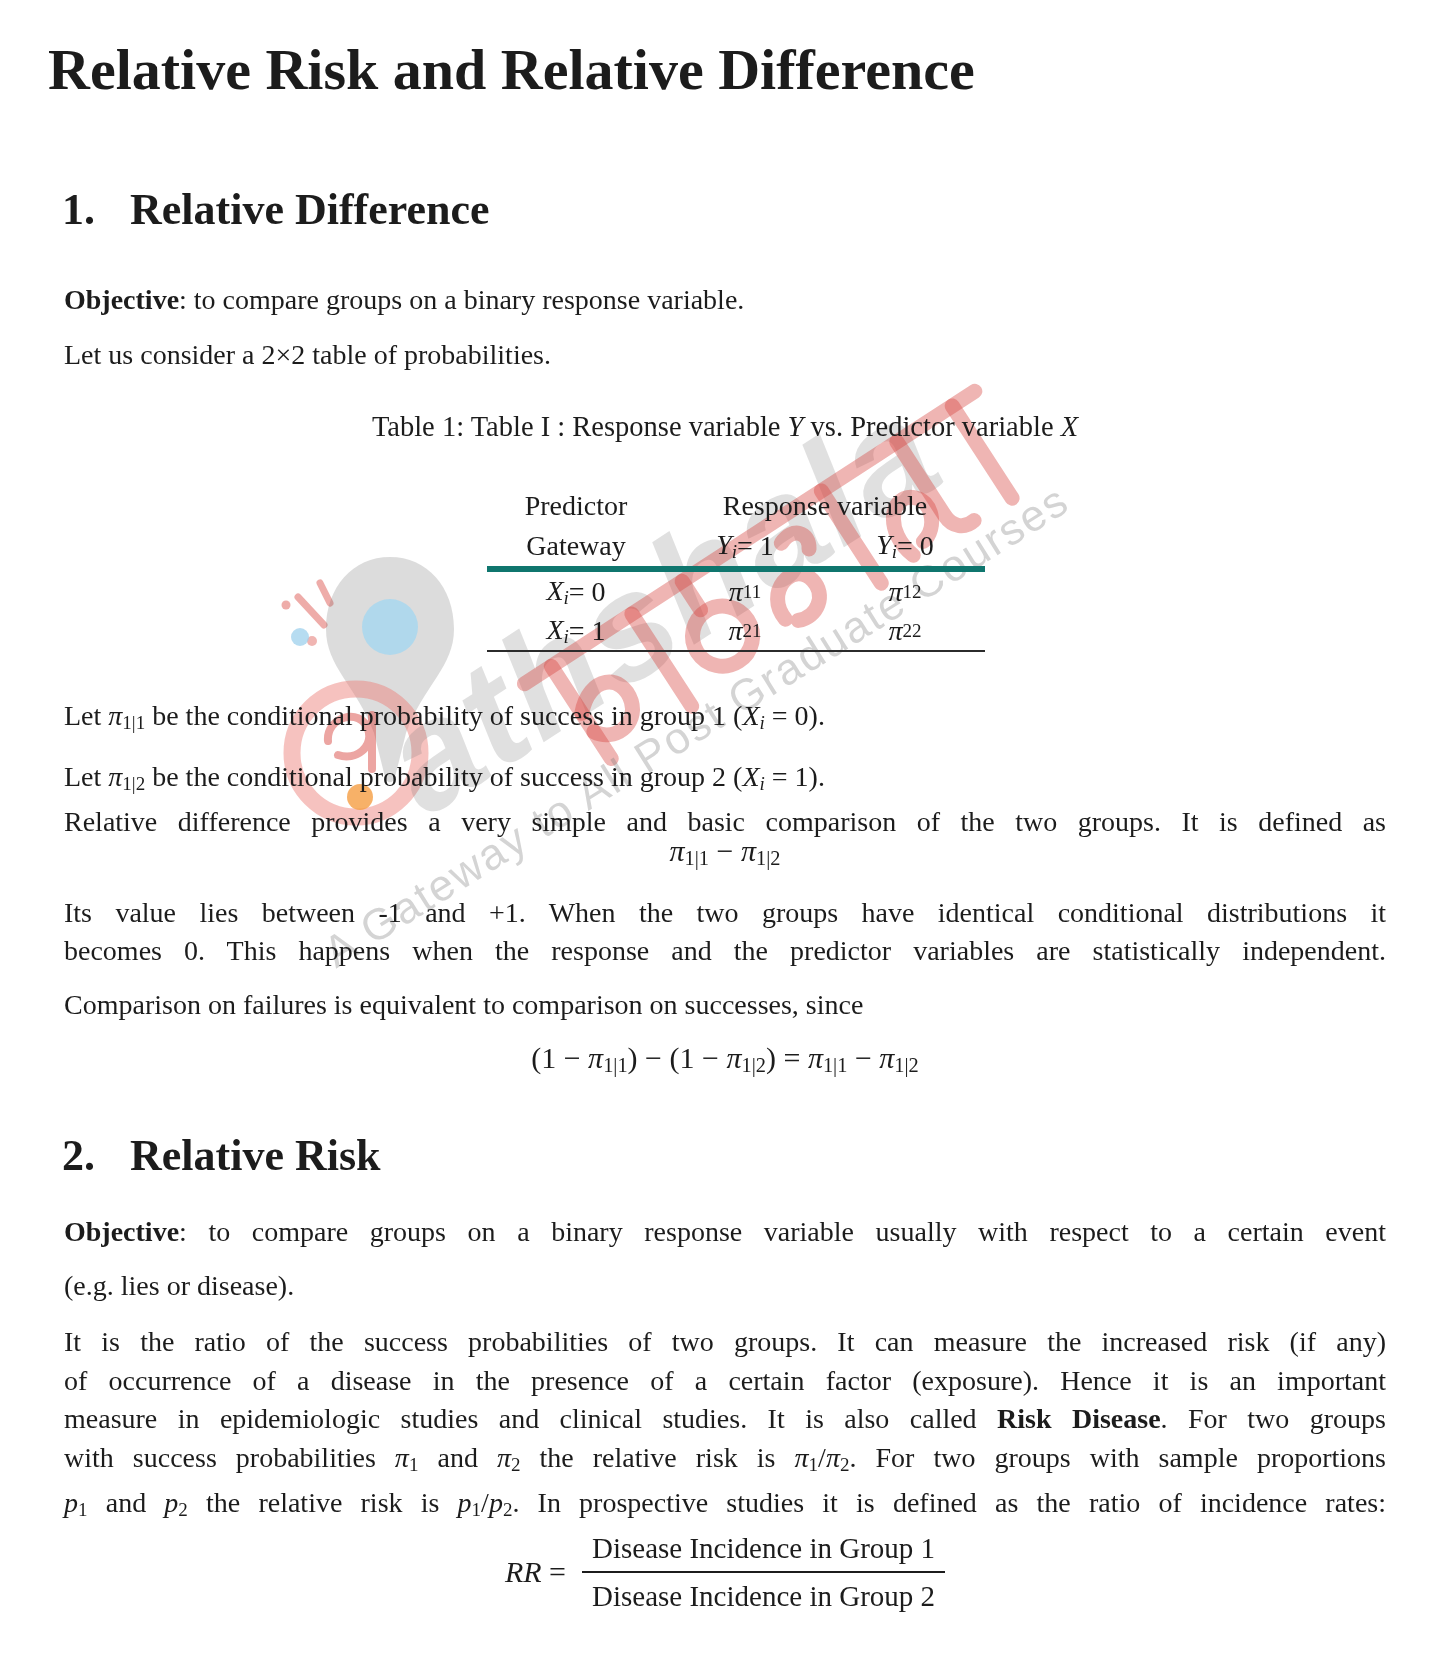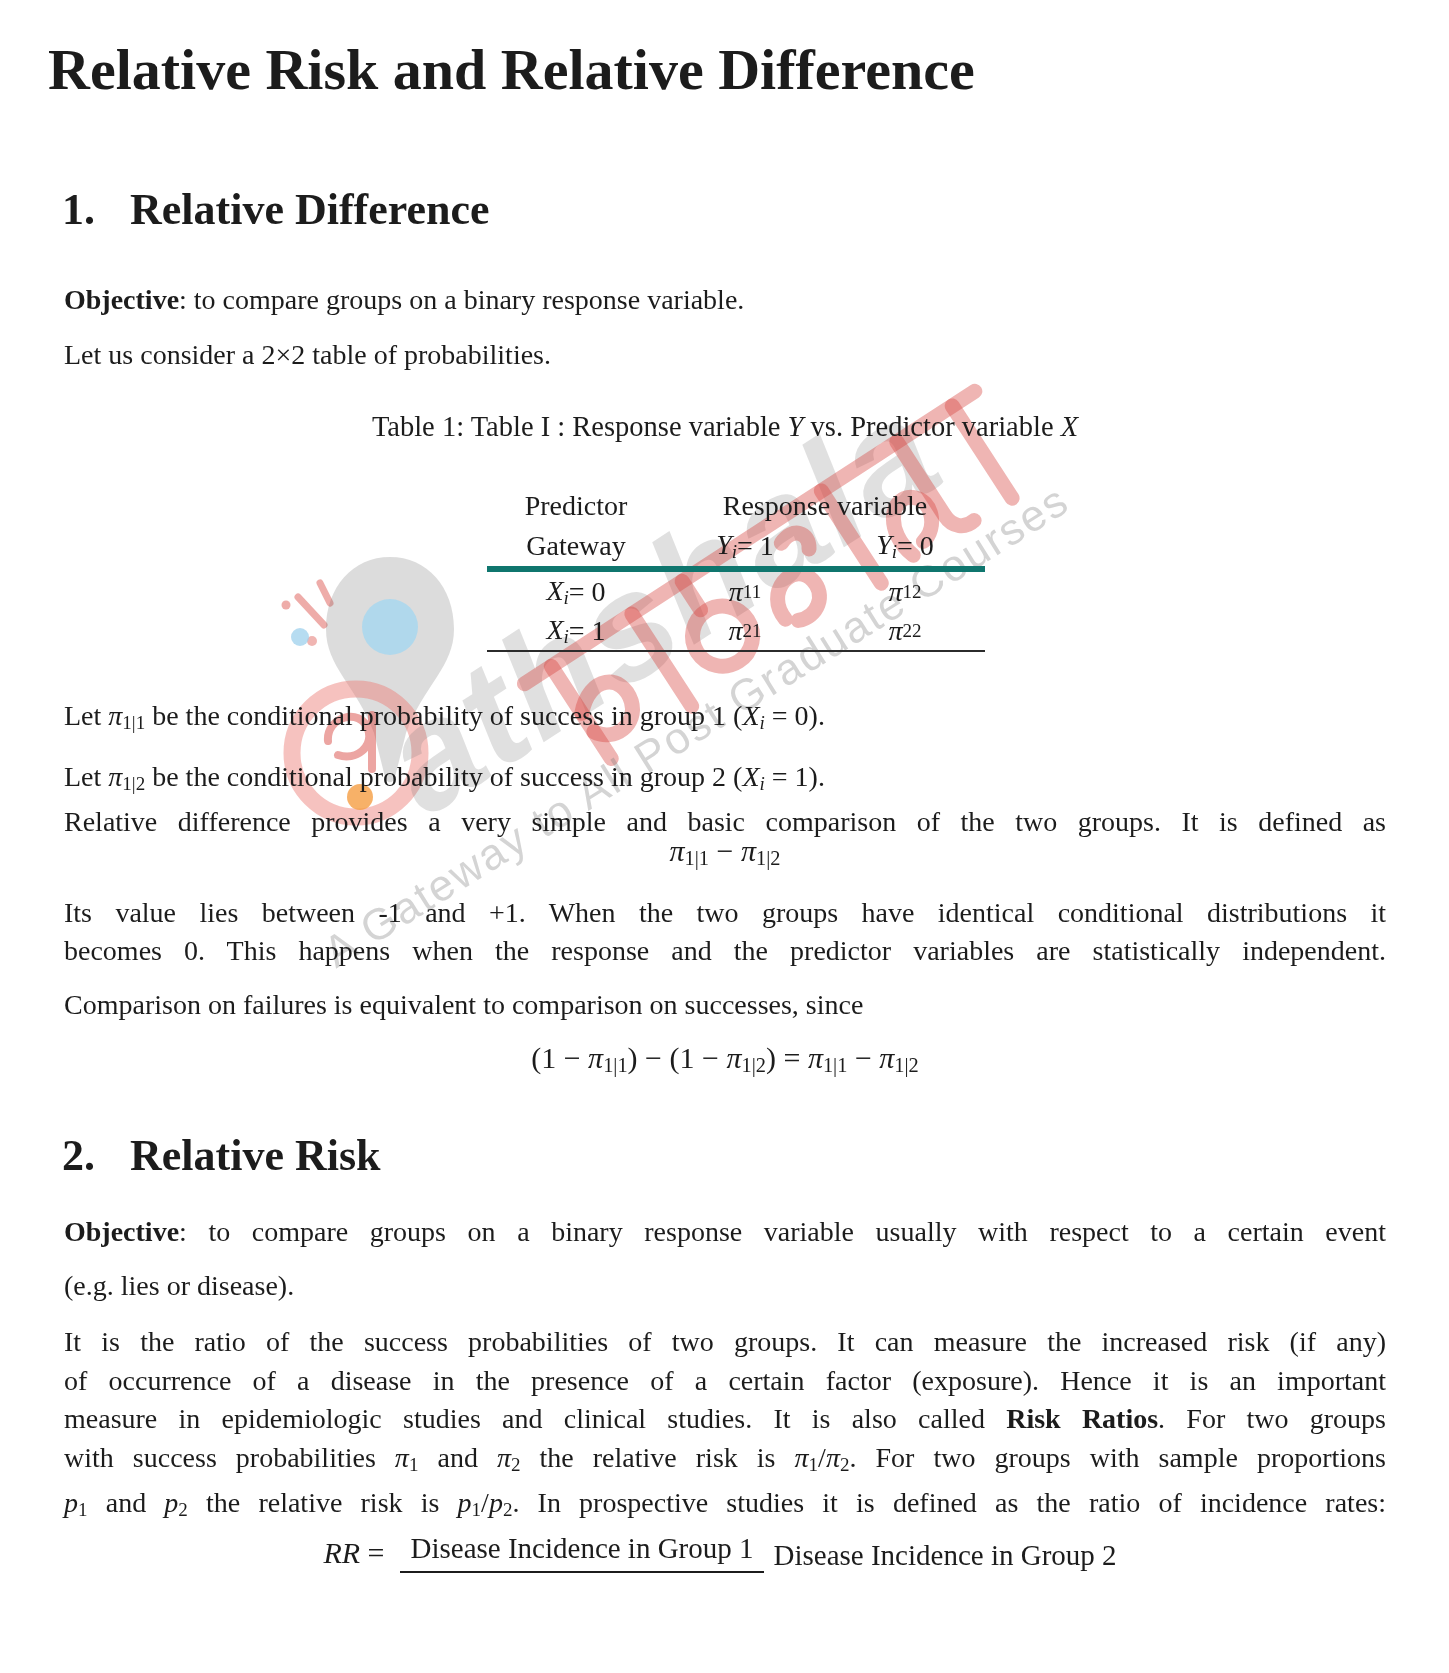--- a/index.html
+++ b/index.html
@@ -39,21 +39,21 @@
   .pt-span2 { grid-column:2 / 4; }
   .pt-body { border-top:6px solid #0f766e; border-bottom:2px solid #2b2b2b; }
   .pt-body .cell { height:39px; }
 
   
   .formula { position:absolute; left:64px; width:1322px; text-align:center; font-size:30px; line-height:38px; }
   #formula1 { top:832px; }
   #formula2 { top:1039px; }
   .rr-block { position:absolute; left:64px; top:1532px; width:1322px; display:flex; justify-content:center; align-items:center; font-size:29px; }
   .rr-lhs { margin-right:16px; font-size:30px; }
-  .frac { display:inline-flex; flex-direction:row; text-align:left; }
+  .frac { display:inline-flex; flex-direction:column; text-align:left; }
   .frac .num { padding:0 10px 7px 10px; border-bottom:2px solid #1c1c1c; line-height:32px; }
   .frac .den { padding:7px 10px 0 10px; line-height:32px; }
 
   
   .wm { position:absolute; inset:0; z-index:0; pointer-events:none; }
   .wm-brand {
     position:absolute; left:398px; top:690px; height:170px; line-height:170px;
     font-family:"Liberation Sans","DejaVu Sans",sans-serif; font-weight:800; font-style:italic;
     font-size:150px; letter-spacing:2px; color:rgba(125,125,125,0.24);
     transform:rotate(-33deg); transform-origin:0 50%; white-space:nowrap;
@@ -179,21 +179,21 @@
     </div>
 
     <div class="para" id="objective2">
       <div class="jline"><b>Objective</b>: to compare groups on a binary response variable usually with respect to a certain event</div>
       <div class="nline">(e.g. lies or disease).</div>
     </div>
 
     <div class="para" id="para3">
       <div class="jline">It is the ratio of the success probabilities of two groups.  It can measure the increased risk (if any)</div>
       <div class="jline">of occurrence of a disease in the presence of a certain factor (exposure).  Hence it is an important</div>
-      <div class="jline">measure in epidemiologic studies and clinical studies. It is also called <b>Risk Ratios</b>. For two groups</div>
+      <div class="jline">measure in epidemiologic studies and clinical studies. It is also called <b>Risk Disease</b>. For two groups</div>
       <div class="jline">with success probabilities <i>π</i><sub>1</sub> and <i>π</i><sub>2</sub> the relative risk is <i>π</i><sub>1</sub>/<i>π</i><sub>2</sub>. For two groups with sample proportions</div>
       <div class="jline"><i>p</i><sub>1</sub> and <i>p</i><sub>2</sub> the relative risk is <i>p</i><sub>1</sub>/<i>p</i><sub>2</sub>. In prospective studies it is defined as the ratio of incidence rates:</div>
     </div>
 
     <div class="rr-block">
       <span class="rr-lhs"><i>RR</i> =</span>
       <span class="frac">
         <span class="num">Disease Incidence in Group 1</span>
         <span class="den">Disease Incidence in Group 2</span>
       </span>

